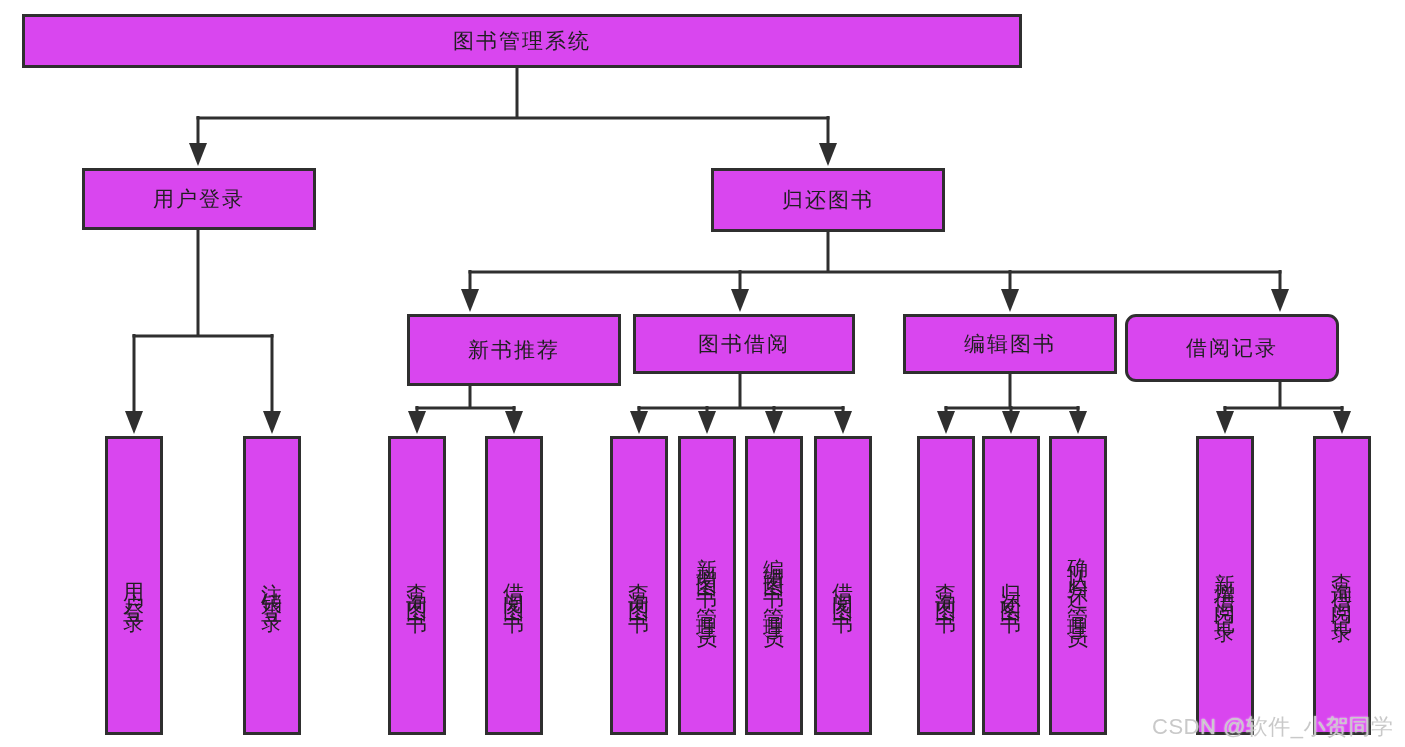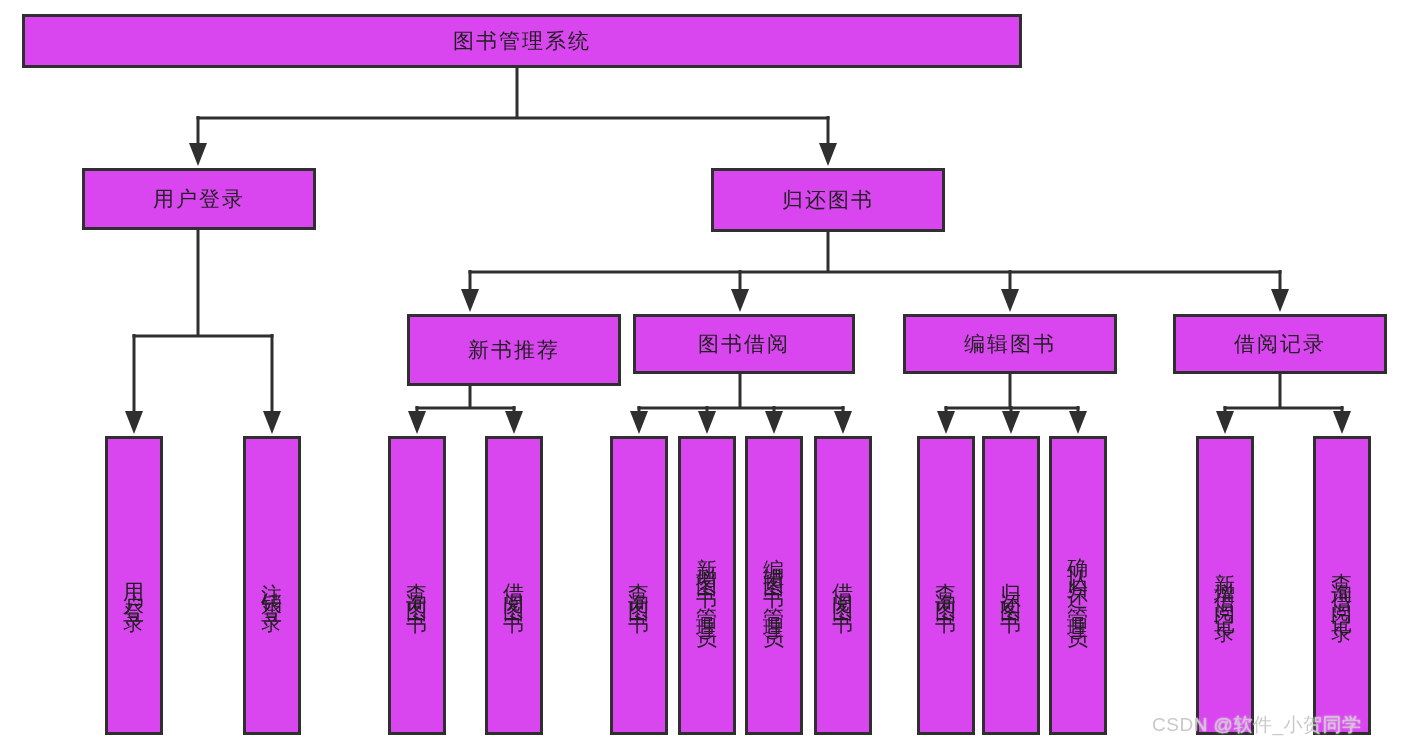--- a/index.html
+++ b/index.html
@@ -38,21 +38,21 @@
     font-size: 21px;
     letter-spacing: 10px;
     line-height: 1;
     white-space: nowrap;
   }
   .watermark {
     position: absolute;
     left: 1152px;
     top: 712px;
     width: 253px;
-    font-size: 19px;
+    font-size: 22px;
     color: #c9c9c9;
     text-shadow: 0 0 2px #ffffff;
     white-space: nowrap;
     z-index: 5;
     letter-spacing: 0.5px;
   }
   line { stroke: #2f2f2f; stroke-width: 3; }
   polygon { fill: #2f2f2f; }
 </style>
 </head>
@@ -137,21 +137,21 @@
   </svg>
 
   <div class="node hnode" style="left:22px; top:14px; width:1000px; height:54px;">图书管理系统</div>
 
   <div class="node hnode" style="left:82px; top:168px; width:234px; height:62px;">用户登录</div>
   <div class="node hnode" style="left:711px; top:168px; width:234px; height:64px;">归还图书</div>
 
   <div class="node hnode" style="left:363px; top:314px; width:214px; height:72px;margin-left:44px;">新书推荐</div>
   <div class="node hnode" style="left:633px; top:314px; width:222px; height:60px;text-align:right;">图书借阅</div>
   <div class="node hnode" style="left:903px; top:314px; width:214px; height:60px;">编辑图书</div>
-  <div class="node hnode" style="left:1173px; top:314px; width:214px; height:60px;">借阅记录</div>
+  <div class="node hnode" style="left:1125px; top:314px; width:214px; height:68px;border-radius:11px;">借阅记录</div>
 
   <div class="node vnode" style="left:105px; top:436px; width:58px; height:299px;">
     <span>用户登录</span>
   </div>
   <div class="node vnode" style="left:243px; top:436px; width:58px; height:299px;">
     <span>注销登录</span>
   </div>
 
   <div class="node vnode" style="left:388px; top:436px; width:58px; height:299px;">
     <span>查询图书</span>

